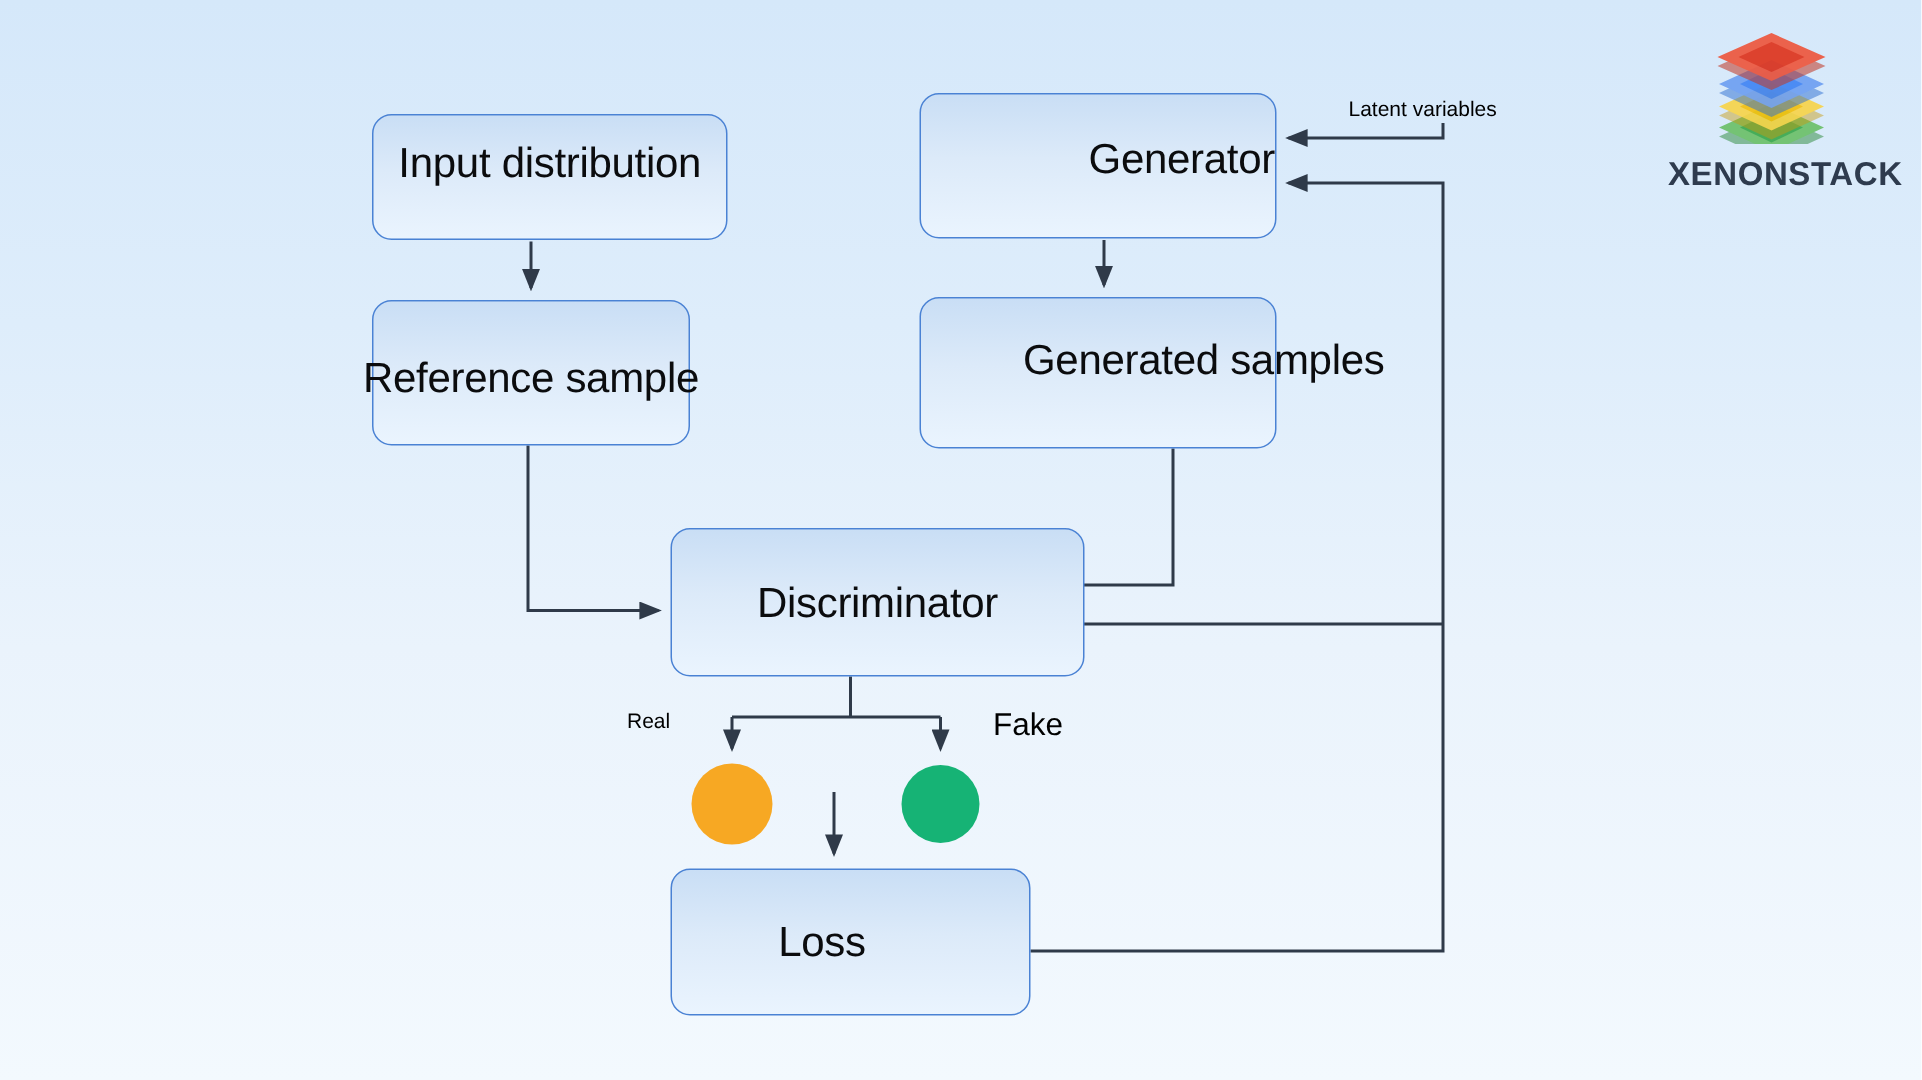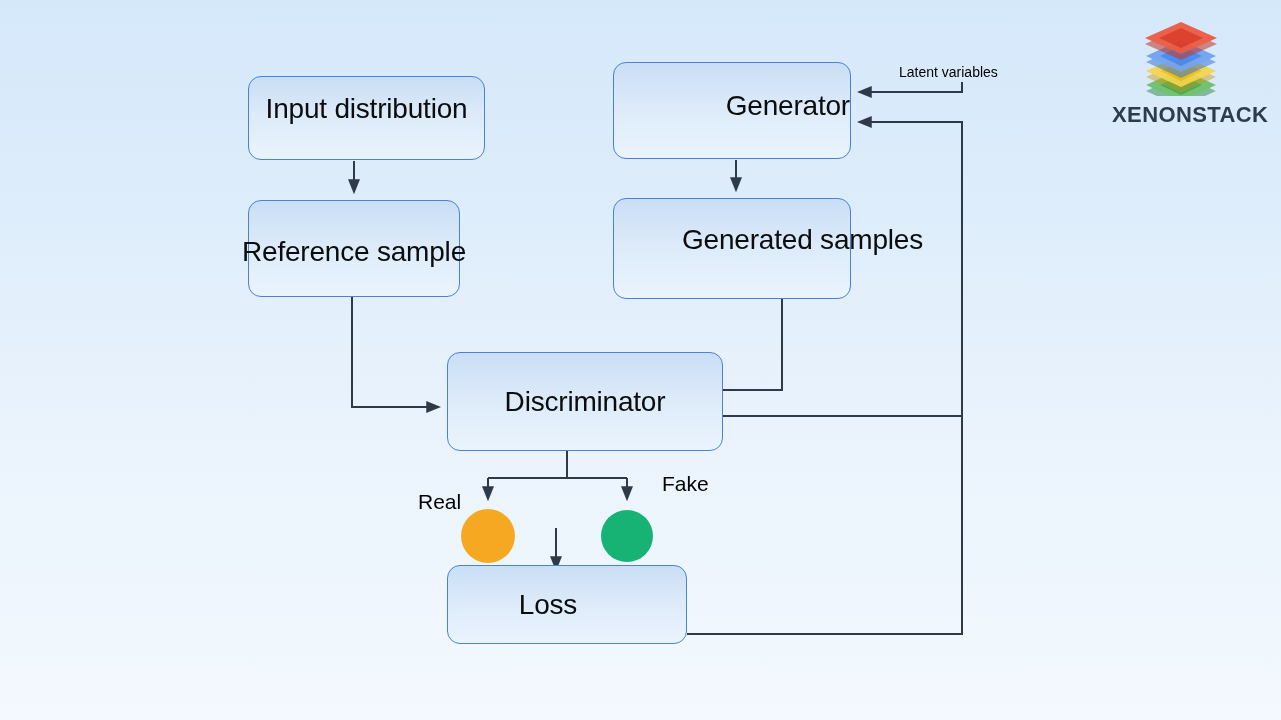--- a/index.html
+++ b/index.html
@@ -71,27 +71,27 @@
   </div>
 
   <div class="node" style="left:613px;top:198px;width:238px;height:101px;justify-content:flex-start;padding-left:68px;">
     <span style="position:relative;top:-9px;">Generated samples</span>
   </div>
 
   <div class="node" style="left:447px;top:352px;width:276px;height:99px;">
     <span>Discriminator</span>
   </div>
 
-  <div class="node" style="left:447px;top:565px;width:240px;height:79px;">
+  <div class="node" style="left:447px;top:579px;width:240px;height:98px;">
     <span style="position:relative;left:-19px;">Loss</span>
   </div>
 
   <div class="annotation" style="left:899px;top:64px;font-size:14px;text-align:center;">Latent variables</div>
 
-  <div class="annotation" style="left:418px;top:490px;font-size:21px;">Real</div>
+  <div class="annotation" style="left:418px;top:472px;font-size:14px;">Real</div>
 
   <div class="annotation" style="left:662px;top:472px;font-size:21px;">Fake</div>
 
   <div class="dot" style="left: 461px; top: 509px; width: 54px; height: 54px; background-color: rgb(247, 168, 35);"></div>
 
   <div class="dot" style="left: 601px; top: 510px; width: 52px; height: 52px; background-color: rgb(22, 179, 117);"></div>
 
   <div class="logo">
     <svg width="145" height="76" viewBox="0 0 145 76">
 

